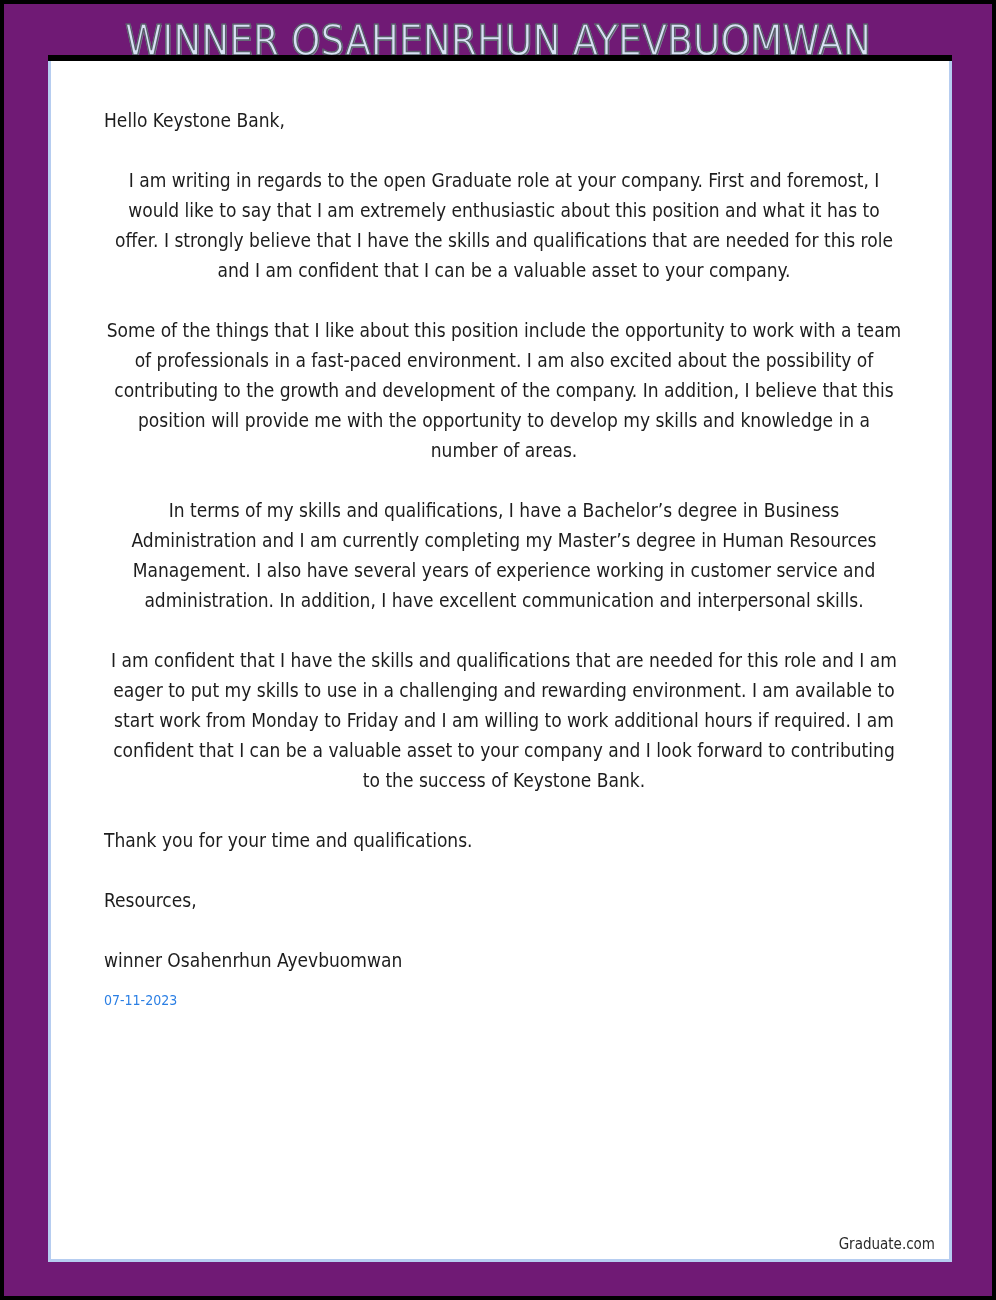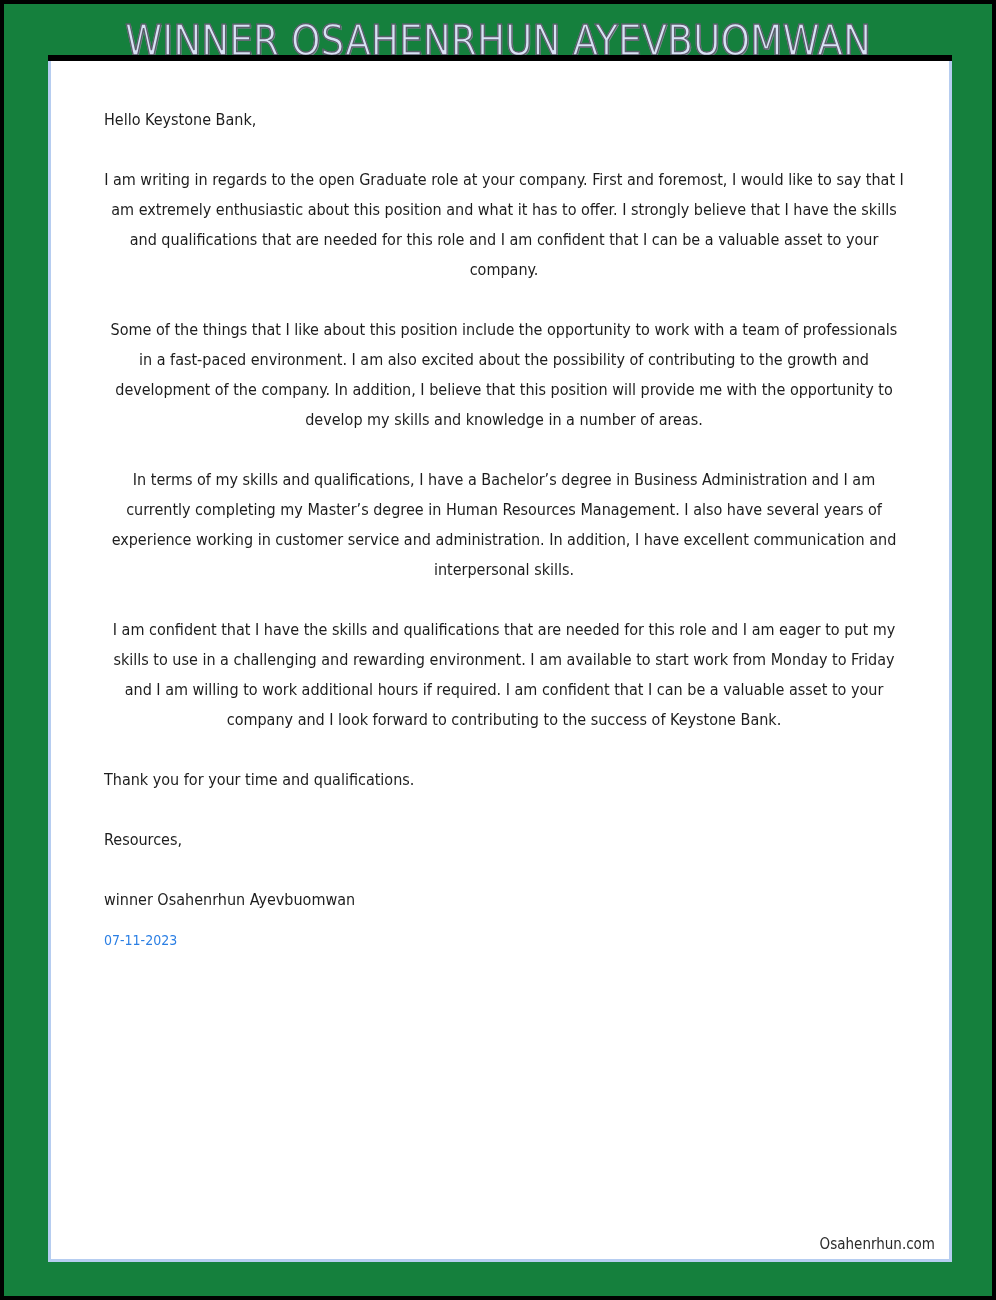--- a/index.html
+++ b/index.html
@@ -14,21 +14,21 @@
     overflow: hidden;
   }
 
   
   .page-frame {
     position: absolute;
     left: 4px;
     top: 4px;
     width: 988px;
     height: 1292px;
-    background: #15803d;
+    background: #701a75;
     box-sizing: border-box;
   }
 
   
   .doc-title {
     position: absolute;
     left: 0;
     top: 14px;
     width: 988px;
     text-align: center;
@@ -77,21 +77,21 @@
     top: 44px;
     width: 800px;
   }
 
   .salutation,
   .para,
   .closing-line,
   .signature-name {
     margin: 0 0 30px 0;
     font-family: "DejaVu Sans Condensed", "Liberation Sans Narrow", "Liberation Sans", sans-serif;
-    font-size: 16px;
+    font-size: 19px;
     line-height: 30px;
     color: #1d1d1d;
     text-align: left;
   }
 
   .para {
     margin-bottom: 30px;
     text-align: center;
   }
 
@@ -148,17 +148,17 @@
       <p class="closing-line">Thank you for your time and qualifications.</p>
 
       <p class="closing-line">Resources,</p>
 
       <p class="signature-name">winner Osahenrhun Ayevbuomwan</p>
 
       <p class="signature-date">07-11-2023</p>
 
     </div>
 
-    <div class="sheet-footer">Osahenrhun.com</div>
+    <div class="sheet-footer">Graduate.com</div>
 
   </div>
 
 </div>
 
 </body></html>

